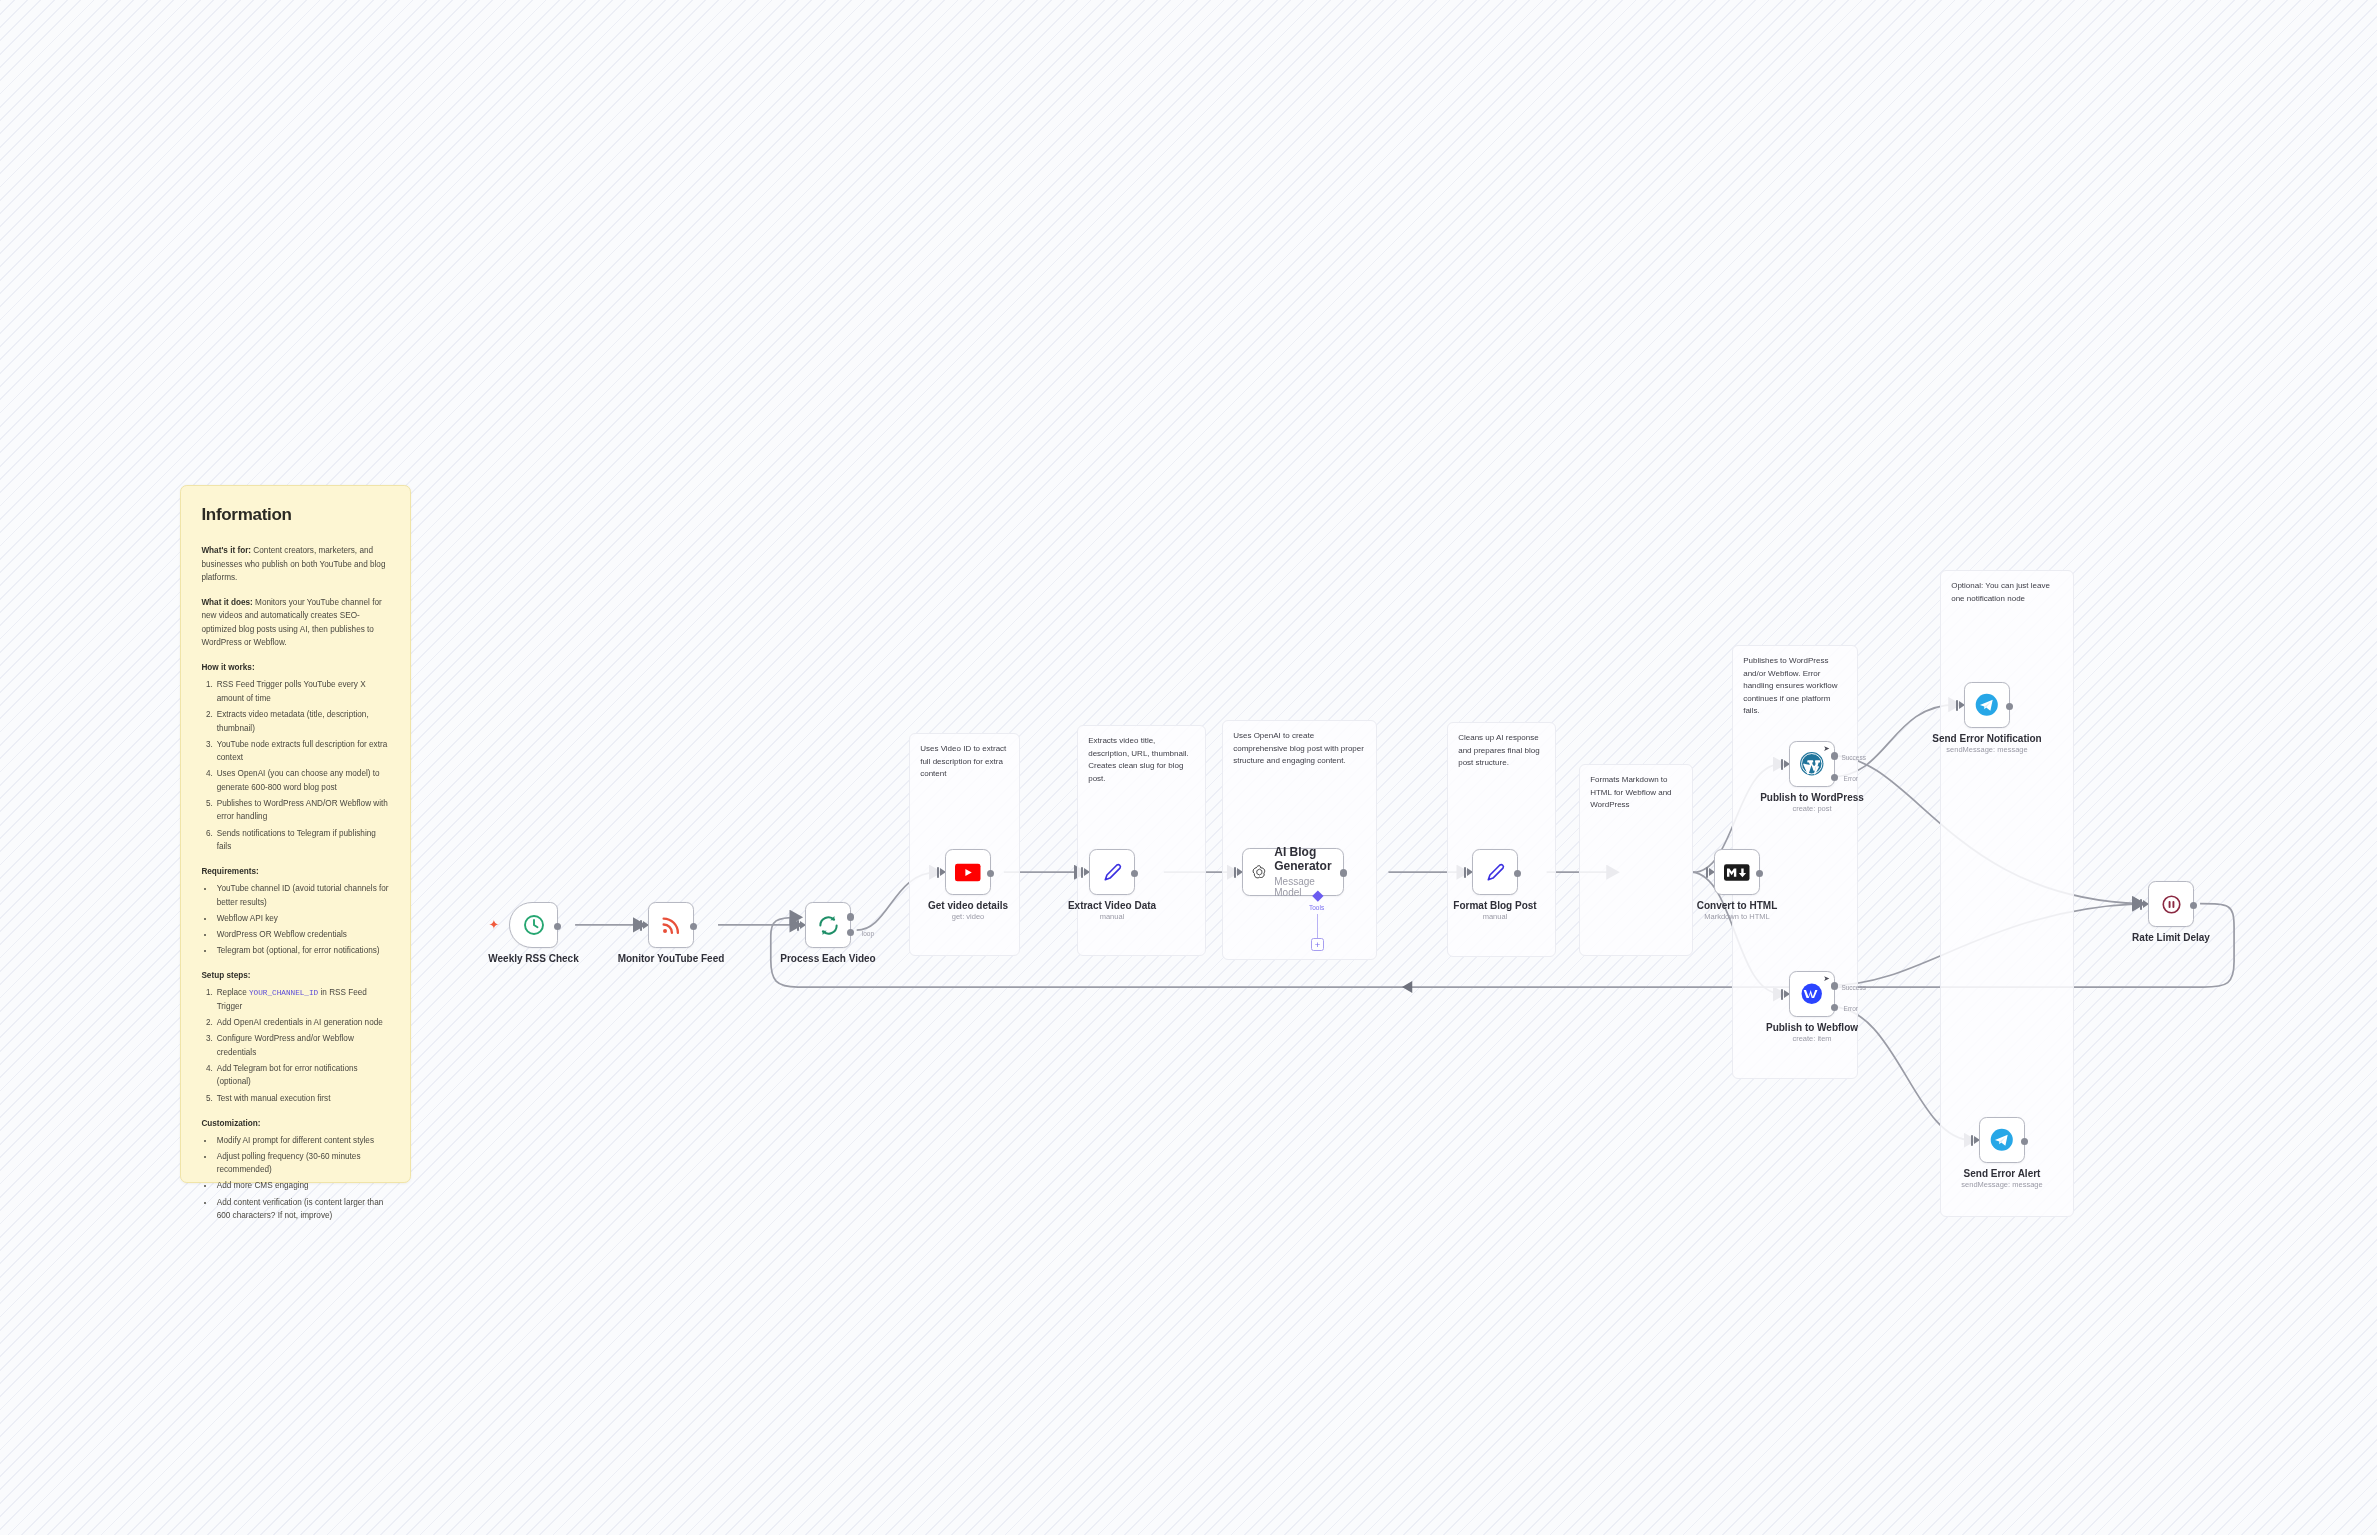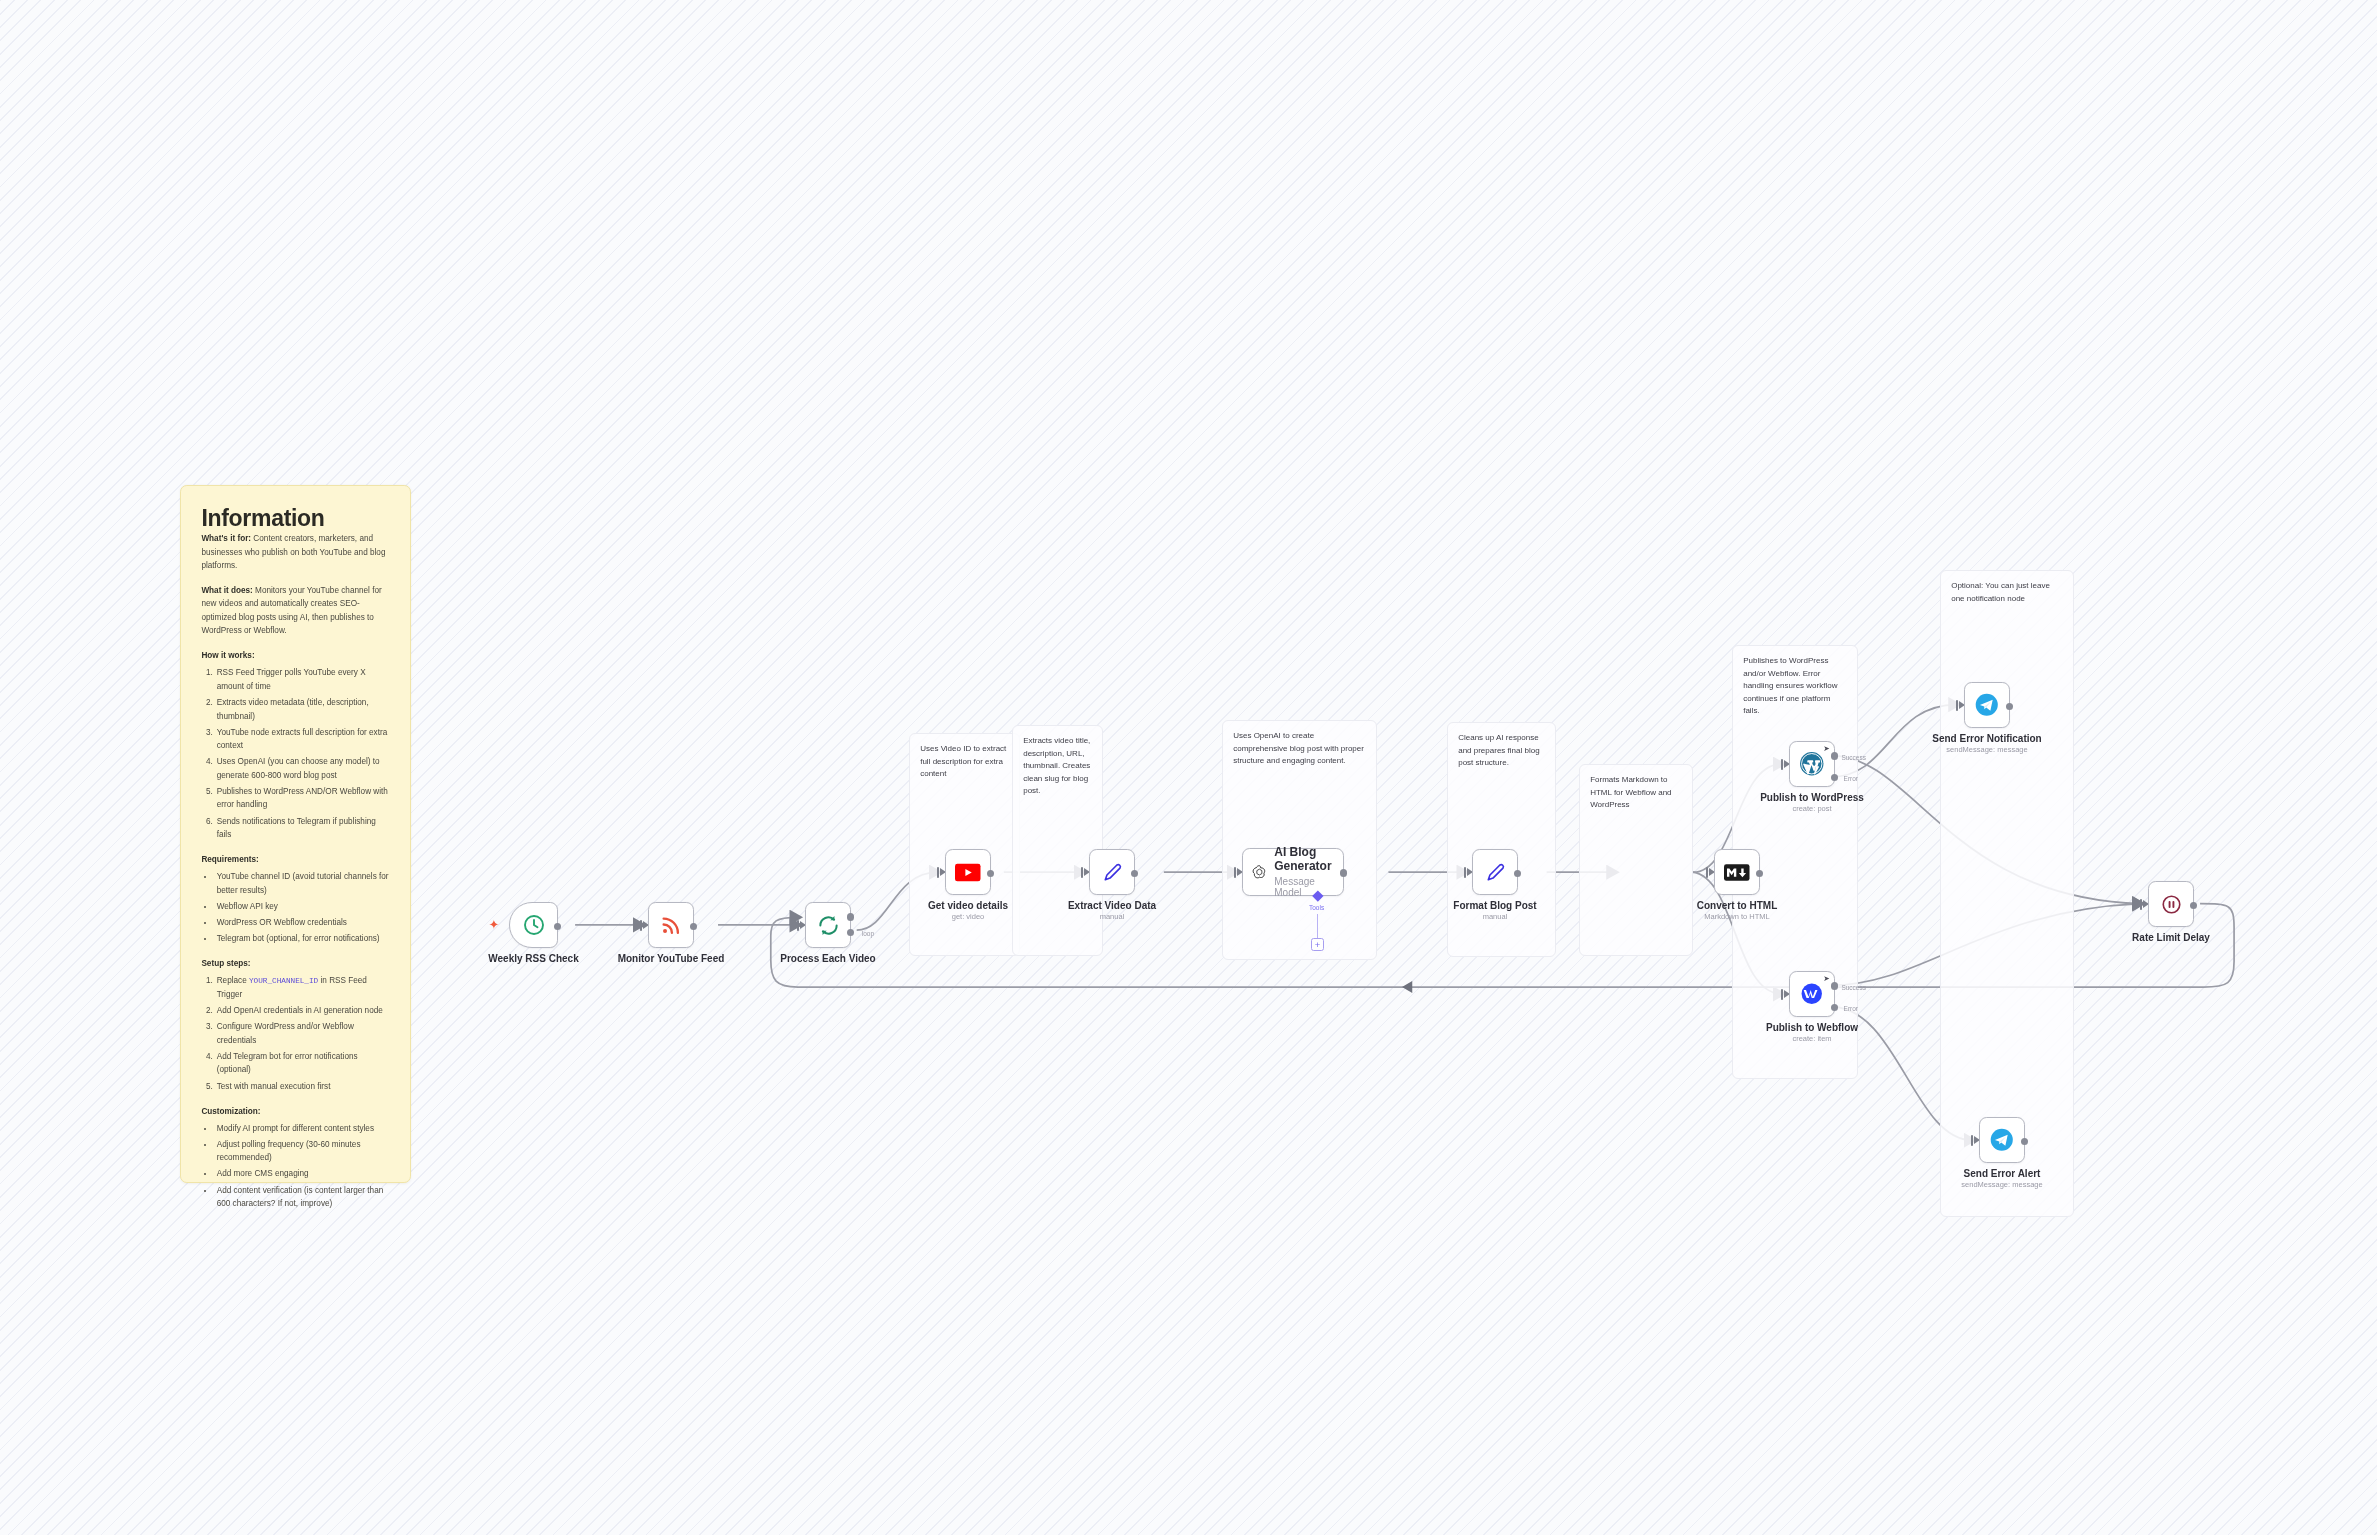--- a/index.html
+++ b/index.html
@@ -24,23 +24,24 @@
   .sticky-info {
     position: absolute;
     background: #fdf6d3;
     border: 0.9px solid #f0e4a8;
     border-radius: 6.8px;
     box-shadow: 0 0.9px 2.6px rgba(80,70,20,0.07);
     padding: 19px 20.4px 22px 20.4px;
     color: #3b3a34;
   }
   .sticky-info h1 {
-    font-size: 23px;
+    font-size: 17px;
     font-weight: 700;
     letter-spacing: -0.3px;
+    margin-bottom: 19px;
     color: #2b2a24;
   }
   .sticky-info p, .sticky-info li {
     font-size: 8.2px;
     line-height: 1.65;
     color: #4a4840;
   }
   .sticky-info p { margin-bottom: 11px; }
   .sticky-info .sec-head {
     font-size: 8.2px; font-weight: 700; color: #302f29;
@@ -219,21 +220,21 @@
       <li>Modify AI prompt for different content styles</li>
       <li>Adjust polling frequency (30-60 minutes recommended)</li>
       <li>Add more CMS engaging</li>
       <li>Add content verification (is content larger than 600 characters? If not, improve)</li>
     </ul>
   </div>
 
   <div class="note" style="left:909px; top:733px; width:111px; height:223px;">
     <span>Uses Video ID to extract full description for extra content</span>
   </div>
-  <div class="note" style="left:1012px; top:725px; width:91px; height:231px;">
+  <div class="note" style="left:1077px; top:725px; width:129px; height:231px;">
     <span>Extracts video title, description, URL, thumbnail. Creates clean slug for blog post.</span>
   </div>
   <div class="note" style="left:1222px; top:720px; width:155px; height:240px;">
     <span>Uses OpenAI to create comprehensive blog post with proper structure and engaging content.</span>
   </div>
   <div class="note" style="left:1447px; top:722px; width:109px; height:235px;">
     <span>Cleans up AI response and prepares final blog post structure.</span>
   </div>
   <div class="note" style="left:1579px; top:764px; width:114px; height:192px;">
     <span>Formats Markdown to HTML for Webflow and WordPress</span>

